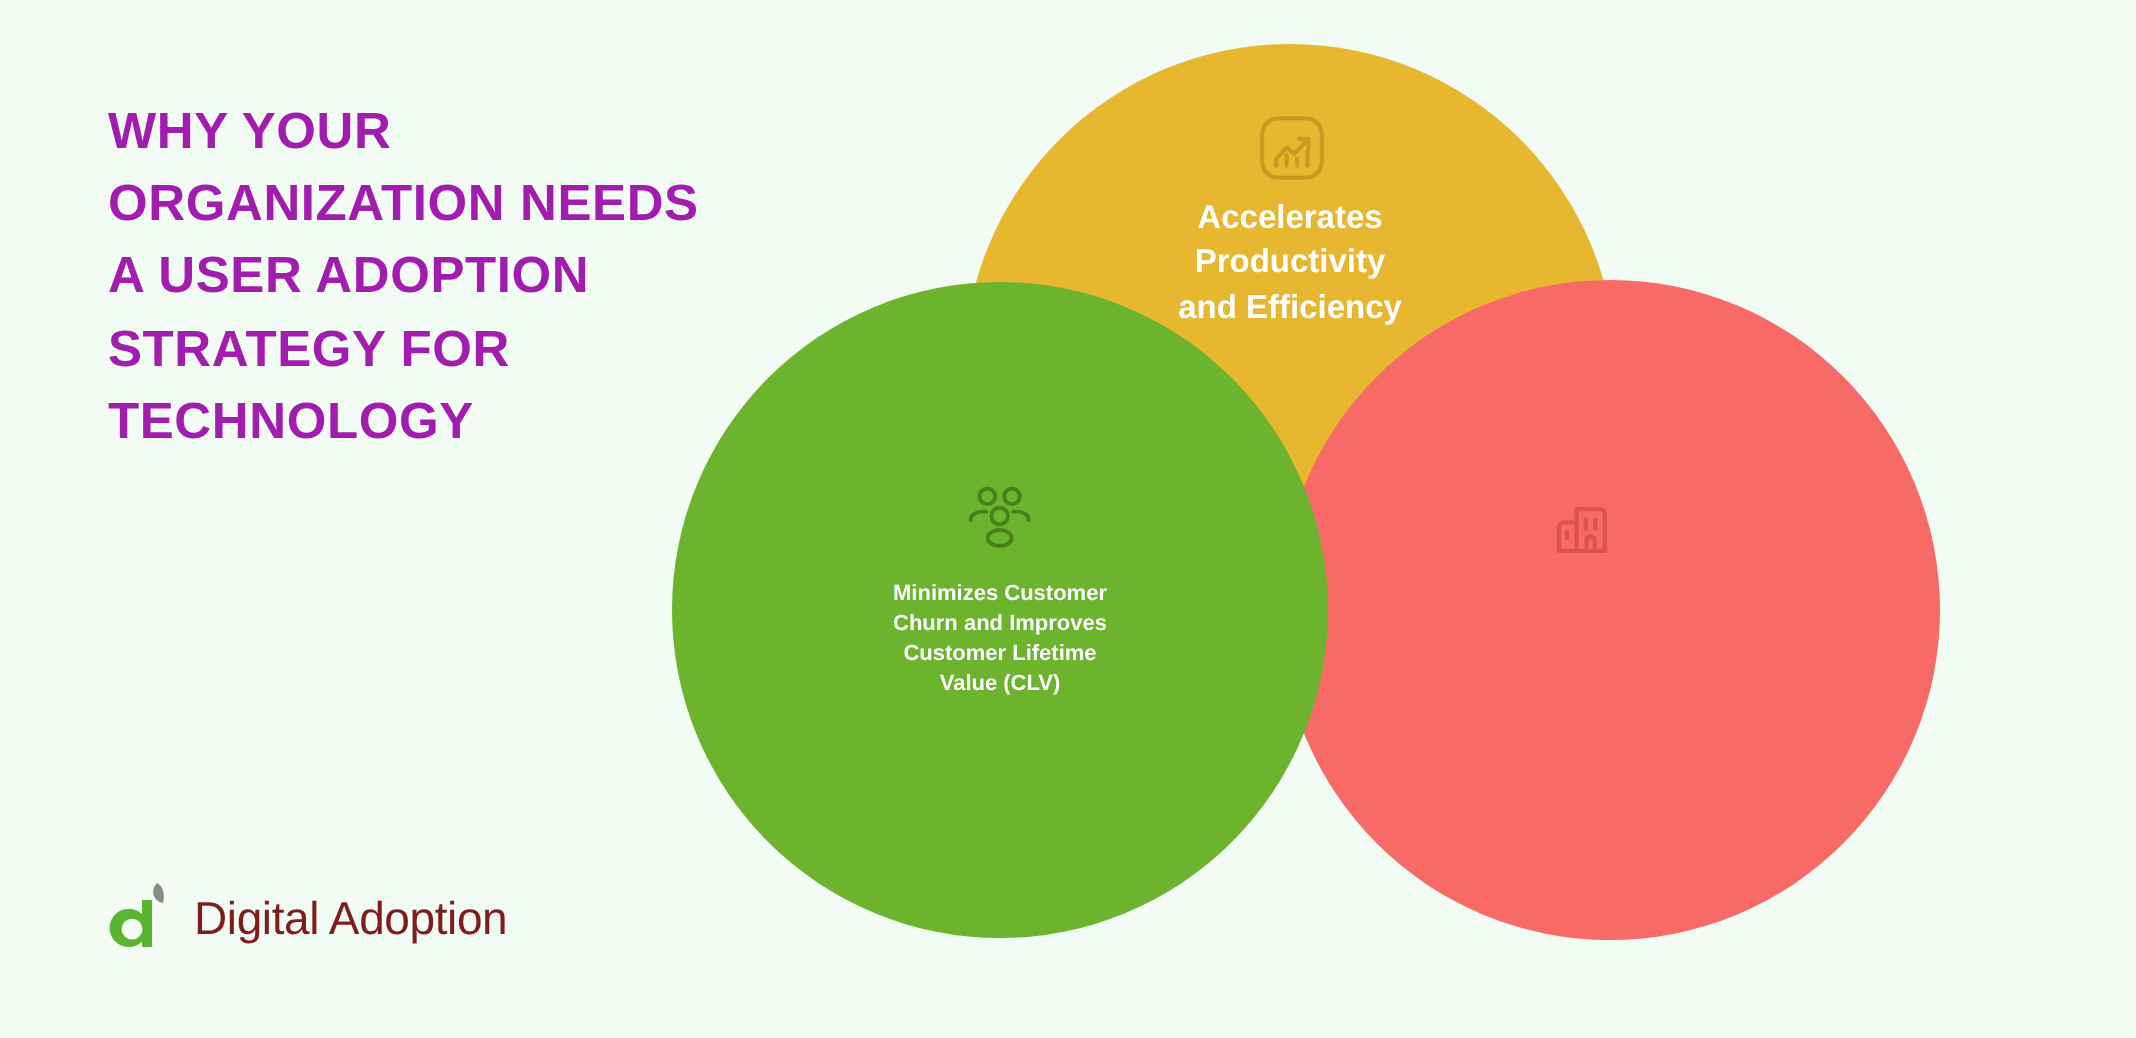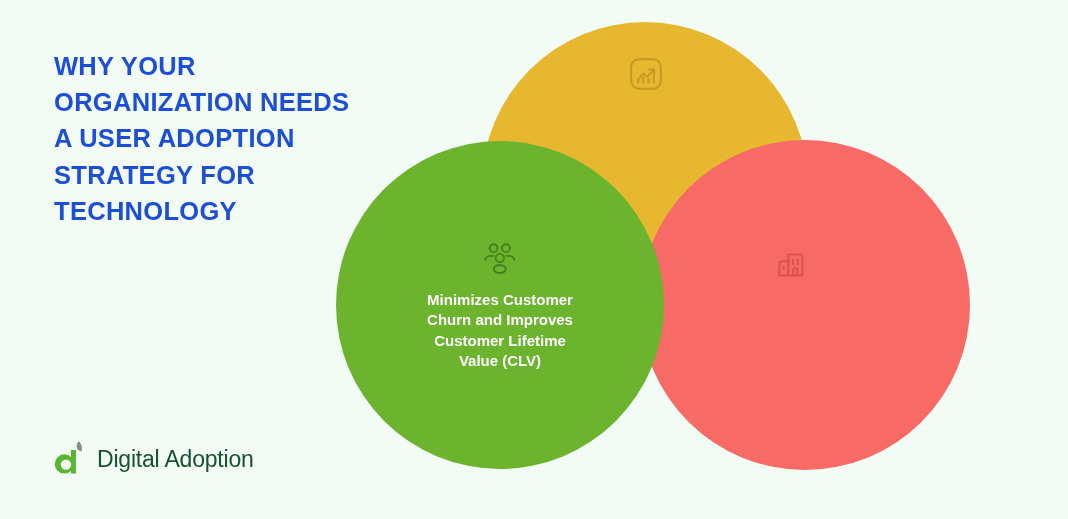--- a/index.html
+++ b/index.html
@@ -61,21 +61,21 @@
   #label-yellow {
     left: 545px;
     top: 98px;
     width: 200px;
     font-size: 16.5px;
   }
   #label-green {
     left: 390px;
     top: 290px;
     width: 220px;
-    font-size: 15px;
+    font-size: 11px;
   }
   #label-red {
     left: 690px;
     top: 290px;
     width: 210px;
     font-size: 16.5px;
   }
 
   .circle-icon {
     position: absolute;
@@ -94,21 +94,21 @@
     font-size: 23px;
     color: #6a6a6a;
     letter-spacing: -0.2px;
   }
 </style>
 </head>
 <body style="background: rgb(242, 251, 244);">
 
 <div id="stage" style="background: rgb(242, 251, 244);">
 
-  <div id="headline" style="color: #1d4ed8;">WHY YOUR
+  <div id="headline" style="color: #a21caf;">WHY YOUR
 ORGANIZATION NEEDS
 A USER ADOPTION
 STRATEGY FOR
 TECHNOLOGY</div>
 
   <div id="venn">
     <svg class="venn-svg" width="1068" height="519" viewBox="0 0 1068 519">
       <g>
         <circle id="c-yellow" cx="645" cy="185" r="163" fill="#e8b730"></circle>
       </g>
@@ -122,20 +122,23 @@
 
     <svg class="circle-icon" style="left:627px; top:55px;" width="38" height="38" viewBox="0 0 24 24">
       <rect x="2.6" y="2.6" width="18.8" height="18.8" rx="5" ry="5" fill="none" stroke="#c79a22" stroke-width="1.3"></rect>
       <path d="M7 15.4 L10.4 11.8 L12.7 13.9 L17 9.3" fill="none" stroke="#c79a22" stroke-width="1.3" stroke-linecap="round" stroke-linejoin="round"></path>
       <path d="M14.2 9.1 L17.2 9.1 L17.2 12.1" fill="none" stroke="#c79a22" stroke-width="1.3" stroke-linecap="round" stroke-linejoin="round"></path>
       <line x1="7" y1="17.6" x2="7" y2="15.6" stroke="#c79a22" stroke-width="1.3" stroke-linecap="round"></line>
       <line x1="10.3" y1="17.6" x2="10.3" y2="14.2" stroke="#c79a22" stroke-width="1.3" stroke-linecap="round"></line>
       <line x1="13.6" y1="17.6" x2="13.6" y2="15.3" stroke="#c79a22" stroke-width="1.3" stroke-linecap="round"></line>
       <line x1="16.9" y1="17.6" x2="16.9" y2="13.2" stroke="#c79a22" stroke-width="1.3" stroke-linecap="round"></line>
     </svg>
+    <div class="circle-label" id="label-yellow">Accelerates
+Productivity
+and Efficiency</div>
 
     <svg class="circle-icon" style="left:480px; top:238px;" width="40" height="40" viewBox="0 0 24 24">
       <circle cx="8.2" cy="6.1" r="2.35" fill="none" stroke="#4a7f1d" stroke-width="1.15"></circle>
       <circle cx="15.6" cy="6.1" r="2.35" fill="none" stroke="#4a7f1d" stroke-width="1.15"></circle>
       <circle cx="11.9" cy="12.0" r="2.5" fill="none" stroke="#4a7f1d" stroke-width="1.15"></circle>
       <path d="M3.2 13.2 a3.3 2.5 0 0 1 3.3 -2.5 h1.4" fill="none" stroke="#4a7f1d" stroke-width="1.15" stroke-linecap="round"></path>
       <path d="M20.6 13.2 a3.3 2.5 0 0 0 -3.3 -2.5 h-1.4" fill="none" stroke="#4a7f1d" stroke-width="1.15" stroke-linecap="round"></path>
       <ellipse cx="11.9" cy="18.6" rx="3.6" ry="2.4" fill="none" stroke="#4a7f1d" stroke-width="1.15"></ellipse>
     </svg>
     <div class="circle-label" id="label-green">Minimizes Customer
@@ -152,16 +155,16 @@
       <path d="M13.4 18.6 v-3.3 a1.3 1.3 0 0 1 2.6 0 v3.3" fill="none" stroke="#d9544f" stroke-width="1.35" stroke-linejoin="round"></path>
     </svg>
   </div>
 
   <div id="logo">
     <svg width="36" height="38" viewBox="0 0 36 38">
       <path d="M24.6 1.5 c3.4 2.0 3.8 6.6 2.9 10.0 c-2.4 -0.4 -4.6 -2.2 -4.9 -5.0 c-0.2 -2.0 0.7 -3.9 2.0 -5.0 z" fill="#8a8a8a"></path>
       <path d="M22.0 10.0 v23.5 h-5.0 v-2.6 a9.6 9.6 0 1 1 0 -13.9 v-7.0 z
                M12.0 19.4 a5.2 5.2 0 1 0 0 10.4 a5.2 5.2 0 0 0 0 -10.4 z" fill="#5cb531"></path>
     </svg>
-    <div id="logo-text" style="color: #14532d;">Digital Adoption</div>
+    <div id="logo-text" style="color: #7f1d1d;">Digital Adoption</div>
   </div>
 
 </div>
 
 </body></html>

